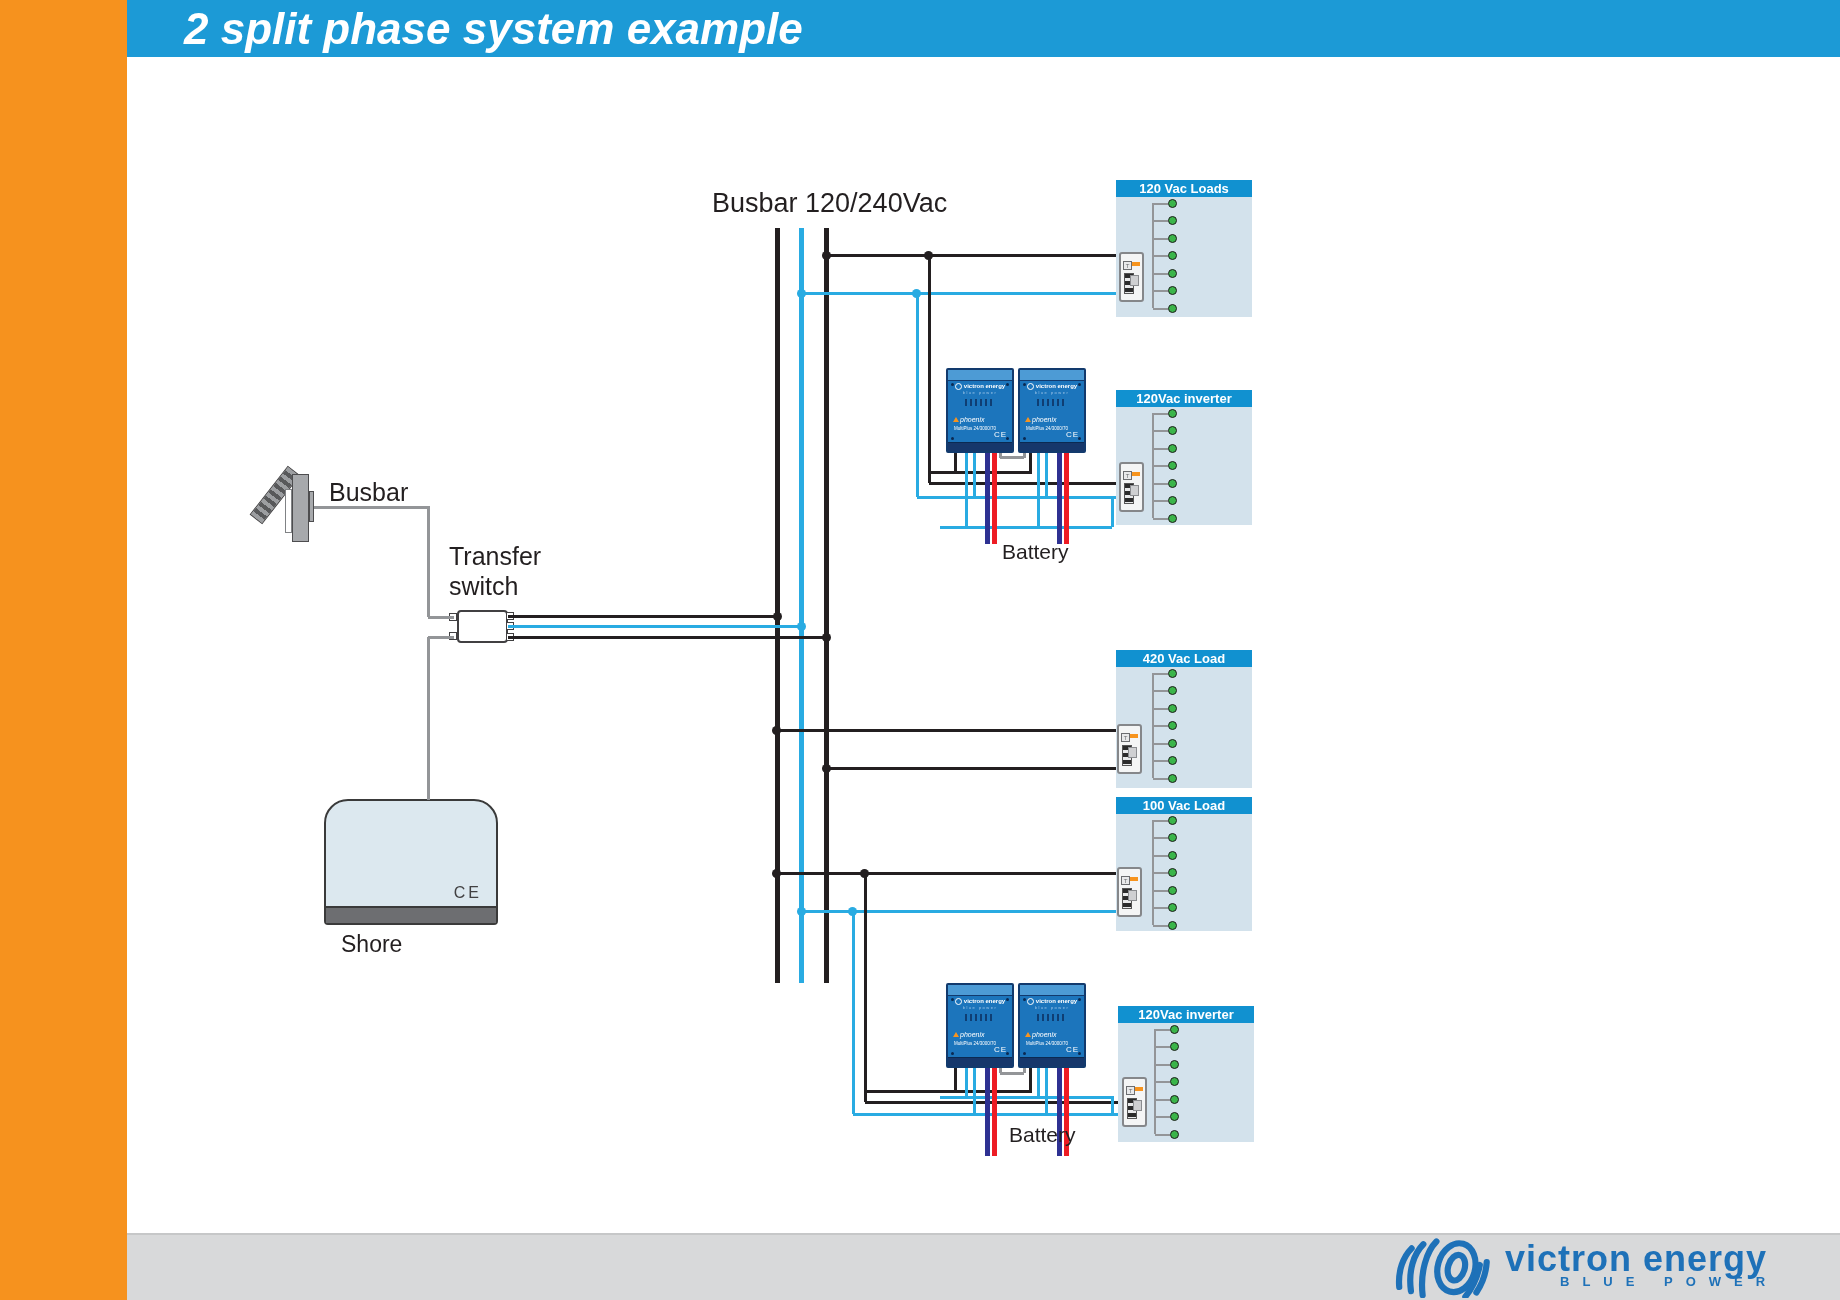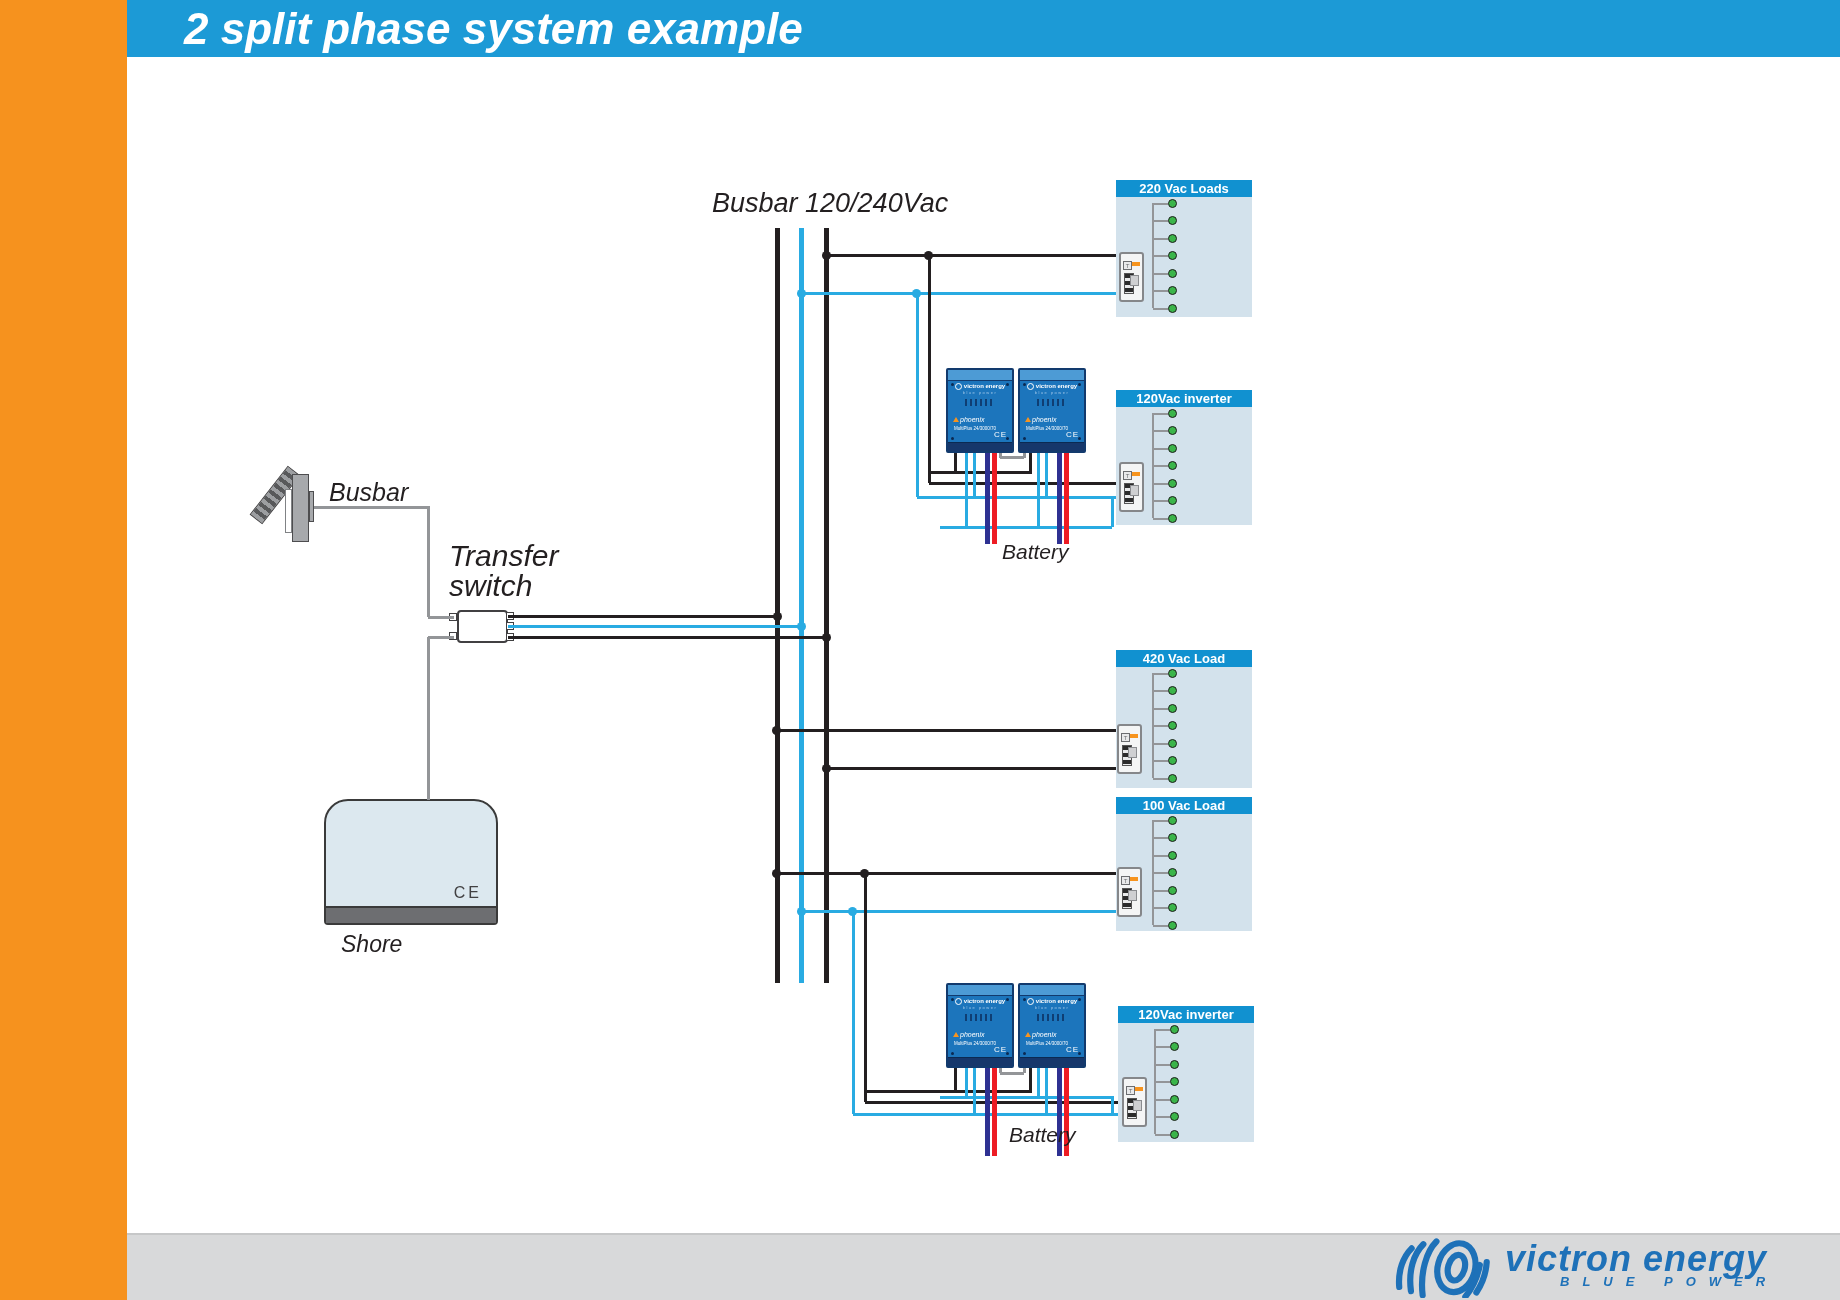--- a/index.html
+++ b/index.html
@@ -1,33 +1,33 @@
 <!DOCTYPE html>
 <html><head>
 <meta charset="utf-8">
 <style>
   html,body{margin:0;padding:0;}
   body{
     width:1840px;height:1300px;position:relative;background:#ffffff;
     font-family:"Liberation Sans", sans-serif;color:#231F20;overflow:hidden;
   }
-  .abs{position:absolute;font-style:italic;}
+  .abs{position:absolute;}
   
   .orange-bar{left:0;top:0;width:127px;height:1300px;background:#F6921E;}
   .header-bar{left:127px;top:0;width:1713px;height:57px;background:#1C9AD6;}
   .page-title{left:184px;top:4px;font-size:44px;font-weight:bold;font-style:italic;color:#ffffff;letter-spacing:0px;}
   .footer-bar{left:127px;top:1233px;width:1713px;height:67px;background:#D8D9DA;border-top:2px solid #c6c7c8;box-sizing:border-box;}
   .vlogo-text{left:1505px;top:1238px;font-size:36px;font-weight:bold;color:#1E71B8;letter-spacing:1px;}
   .vlogo-tag{left:1560px;top:1274px;font-size:13px;font-weight:bold;color:#1E71B8;letter-spacing:13px;}
   .vlogo-swirl{left:1390px;top:1236px;}
   
   .lbl{color:#231F20;}
   .busbar-label{left:712px;top:188px;font-size:27px;}
   .shore-label{left:329px;top:478px;font-size:25px;}
-  .ts-label{left:449px;top:541px;font-size:30px;line-height:30px;}
+  .ts-label{left:449px;top:541px;font-size:25px;line-height:30px;}
   .genset-label{left:341px;top:931px;font-size:23px;}
   .battery-label{font-size:21px;}
   
   .wire{position:absolute;}
   .wk{background:#231F20;}
   .wb{background:#29ABE2;}
   .wg{background:#939598;}
   .h{height:3px;}
   .v{width:3px;}
   .busbar{position:absolute;width:5px;background:#231F20;}
@@ -251,21 +251,21 @@
   <div class="inv-model">MultiPlus 24/3000/70</div>
   <div class="inv-ce">CE</div>
   <div class="inv-strip"></div>
   <i class="screw" style="left:3px;top:13px;"></i>
   <i class="screw" style="right:3px;top:13px;"></i>
   <i class="screw" style="left:3px;bottom:11px;"></i>
   <i class="screw" style="right:3px;bottom:11px;"></i>
 </div>
 
 <div class="panel" style="left:1116px;top:180px;height:137px;">
-  <div class="panel-header">220 Vac Loads</div>
+  <div class="panel-header">120 Vac Loads</div>
   <div class="ledbus"></div>
   <div class="ledrow" style="top:19px;">
       <i class="stub"></i>
       <i class="led"></i>
     </div>
   <div class="ledrow" style="top:36px;">
       <i class="stub"></i>
       <i class="led"></i>
     </div>
   <div class="ledrow" style="top:54px;">

